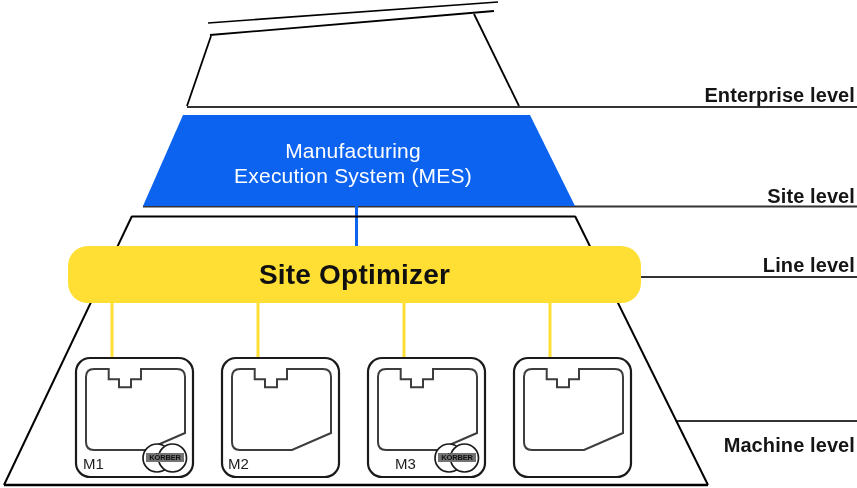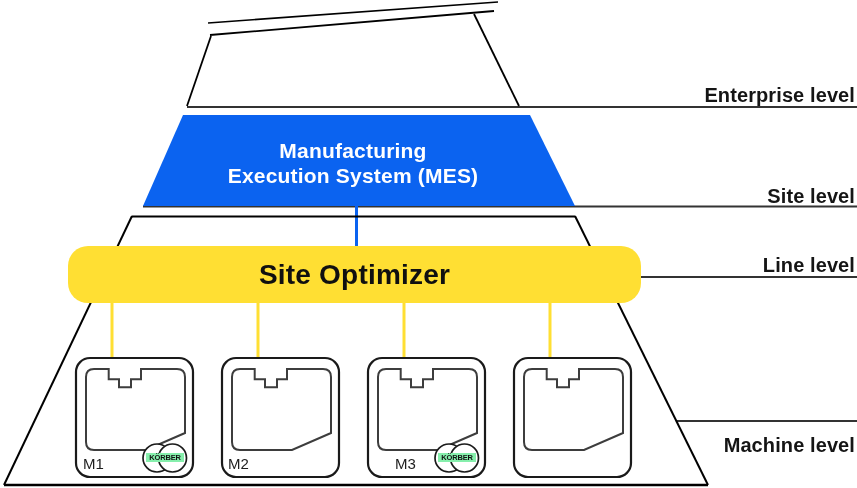--- a/index.html
+++ b/index.html
@@ -12,39 +12,39 @@
     position:absolute;right:2px;z-index:4;
     font-size:20px;font-weight:bold;color:#151515;letter-spacing:0.1px;
     white-space:nowrap;line-height:20px;
   }
   .lbl-enterprise{top:85px;margin-left:20px;}
   .lbl-site{top:186px;}
   .lbl-line{top:255px;}
   .lbl-machine{top:395px;margin-top:40px;}
   .mes-text{
     position:absolute;left:153px;top:138px;width:400px;z-index:3;
-    text-align:center;color:#ffffff;font-weight:bold;font-size:21px;line-height:25px;
+    text-align:center;color:#ffffff;font-weight:normal;font-size:21px;line-height:25px;
     letter-spacing:0.2px;
   }
   .line-optimizer{
     position:absolute;left:68px;top:246px;width:573px;height:57px;z-index:2;
     background:#FFDF33;border-radius:20px;
     display:flex;align-items:center;justify-content:center;
   }
   .line-optimizer .lo-label{
     font-size:28px;font-weight:bold;color:#101010;letter-spacing:0.2px;
   }
   .machine-label{
     position:absolute;z-index:3;font-size:15px;color:#1d1d1d;line-height:16px;
   }
   .m1{left:83px;top:456px;} .m2{left:228px;top:456px;}
   .m3{left:395px;top:456px;} .m4{left:521px;top:456px;margin-top:47px;}
   .korber-label{
     position:absolute;z-index:3;width:38px;height:9px;
-    background:#86efac;text-align:center;
+    background:#737373;text-align:center;
     font-size:7.5px;font-weight:bold;color:#111;line-height:9px;letter-spacing:-0.2px;
   }
   .k1{left:146px;top:453px;} .k3{left:438px;top:453px;}
 </style>
 </head>
 <body>
 
 <div class="stage">
 
   <svg class="layer-svg" width="857" height="488" viewBox="0 0 857 488">

